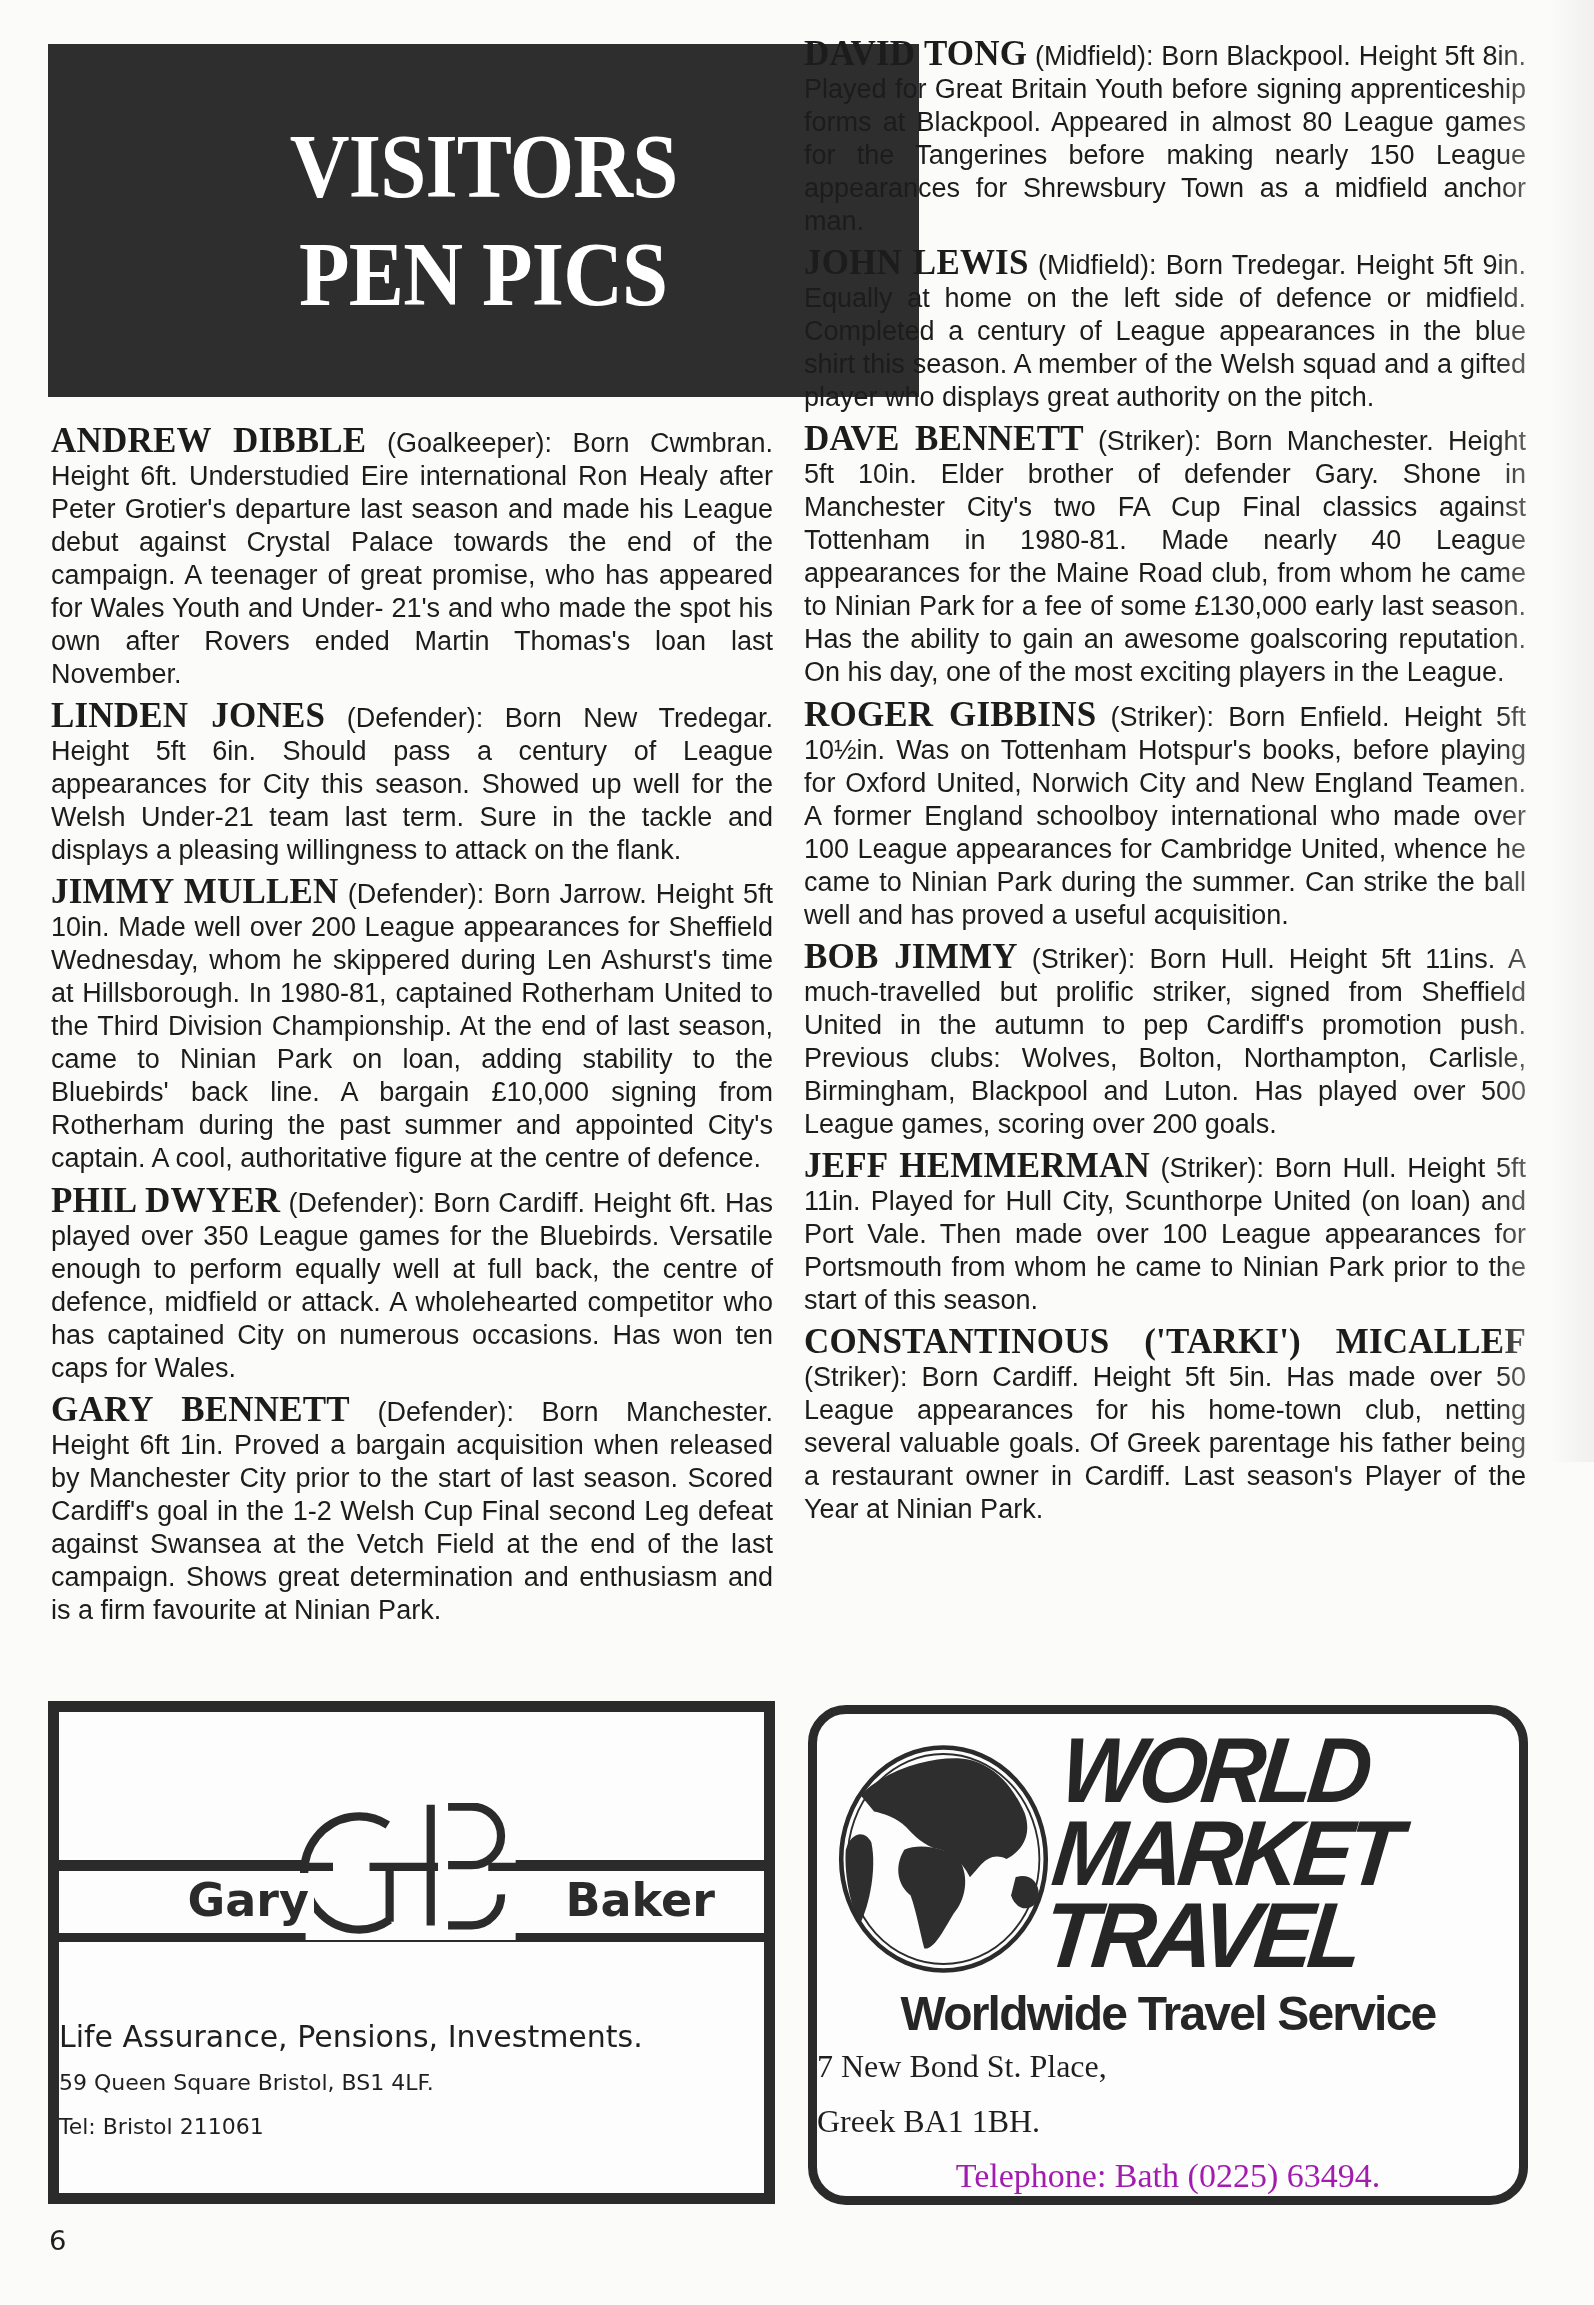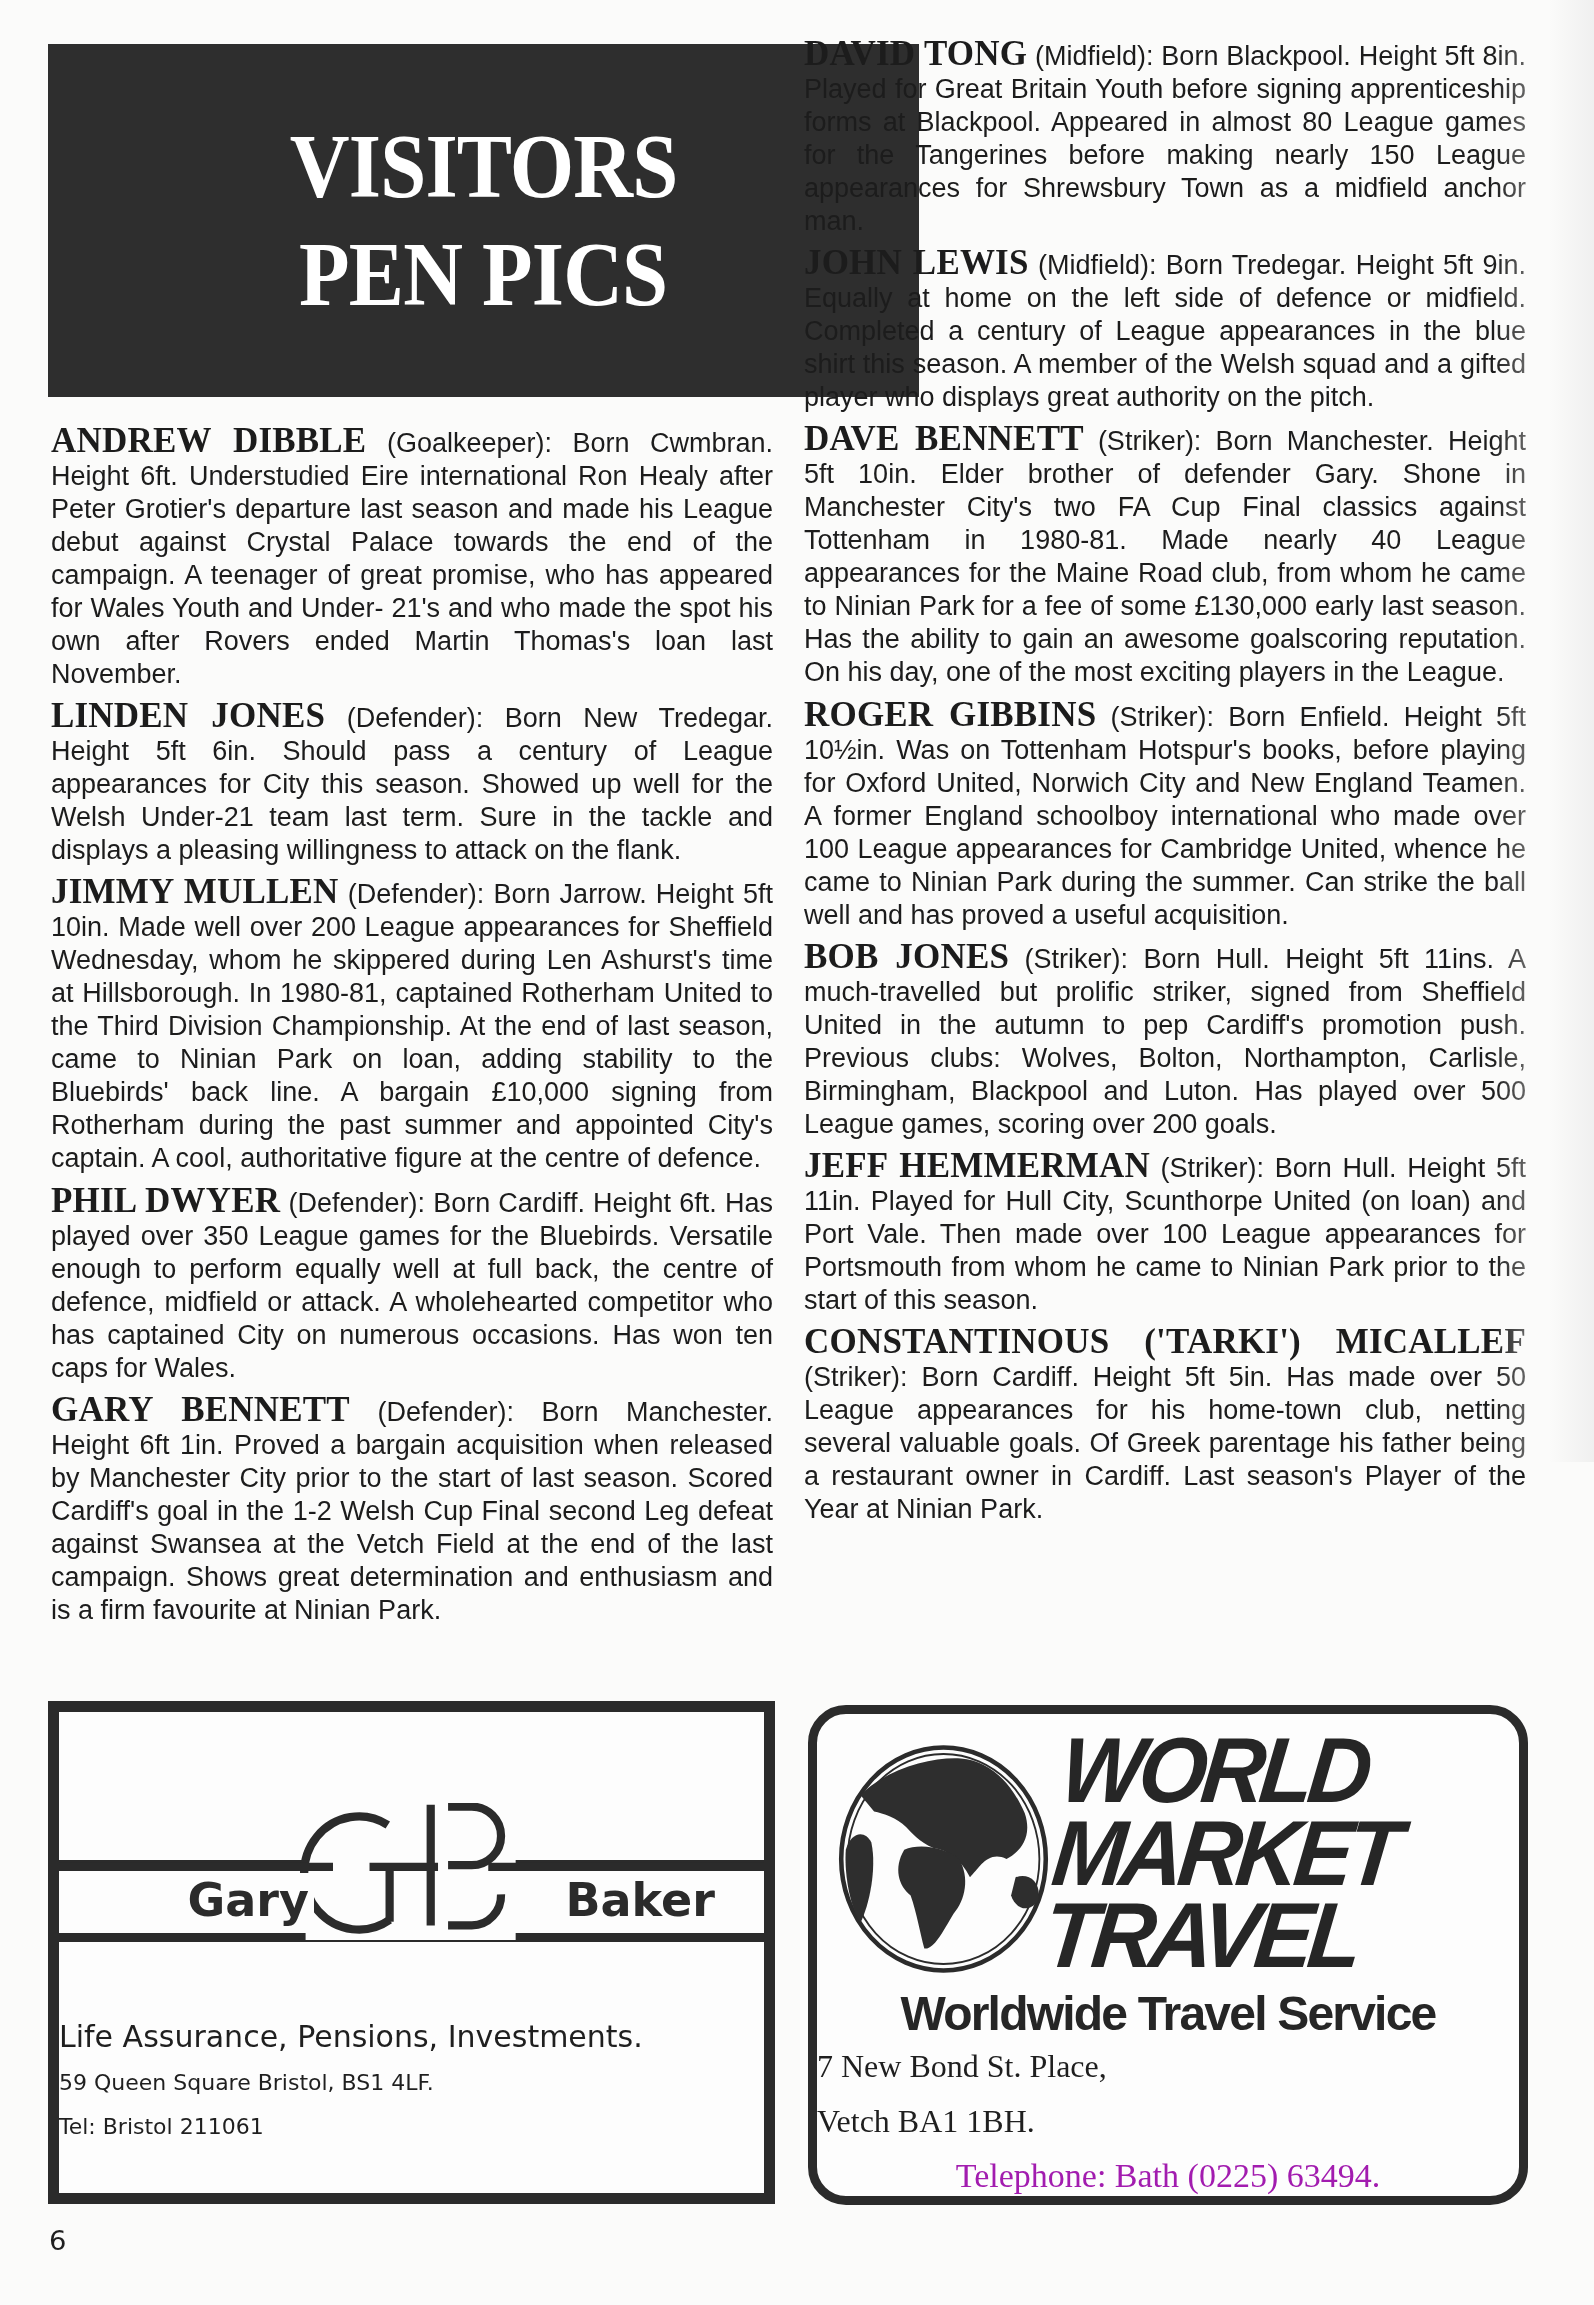--- a/index.html
+++ b/index.html
@@ -118,21 +118,21 @@
   <p class="bio"><span class="bio-name">JIMMY MULLEN</span><span> (Defender): </span><span>Born Jarrow. Height 5ft 10in. Made well over 200 League appearances for Sheffield Wednesday, whom he skippered during Len Ashurst's time at Hillsborough. In 1980-81, captained Rotherham United to the Third Division Championship. At the end of last season, came to Ninian Park on loan, adding stability to the Bluebirds' back line. A bargain £10,000 signing from Rotherham during the past summer and appointed City's captain. A cool, authoritative figure at the centre of defence.</span></p>
   <p class="bio"><span class="bio-name">PHIL DWYER</span><span> (Defender): </span><span>Born Cardiff. Height 6ft. Has played over 350 League games for the Bluebirds. Versatile enough to perform equally well at full back, the centre of defence, midfield or attack. A wholehearted competitor who has captained City on numerous occasions. Has won ten caps for Wales.</span></p>
   <p class="bio"><span class="bio-name">GARY BENNETT</span><span> (Defender): </span><span>Born Manchester. Height 6ft 1in. Proved a bargain acquisition when released by Manchester City prior to the start of last season. Scored Cardiff's goal in the 1-2 Welsh Cup Final second Leg defeat against Swansea at the Vetch Field at the end of the last campaign. Shows great determination and enthusiasm and is a firm favourite at Ninian Park.</span></p>
 </div>
 
 <div class="column col-right">
   <p class="bio"><span class="bio-name">DAVID TONG</span><span> (Midfield): </span><span>Born Blackpool. Height 5ft 8in. Played for Great Britain Youth before signing apprenticeship forms at Blackpool. Appeared in almost 80 League games for the Tangerines before making nearly 150 League appearances for Shrewsbury Town as a midfield anchor man.</span></p>
   <p class="bio"><span class="bio-name">JOHN LEWIS</span><span> (Midfield): </span><span>Born Tredegar. Height 5ft 9in. Equally at home on the left side of defence or midfield. Completed a century of League appearances in the blue shirt this season. A member of the Welsh squad and a gifted player who displays great authority on the pitch.</span></p>
   <p class="bio"><span class="bio-name">DAVE BENNETT</span><span> (Striker): </span><span>Born Manchester. Height 5ft 10in. Elder brother of defender Gary. Shone in Manchester City's two FA Cup Final classics against Tottenham in 1980-81. Made nearly 40 League appearances for the Maine Road club, from whom he came to Ninian Park for a fee of some £130,000 early last season. Has the ability to gain an awesome goalscoring reputation. On his day, one of the most exciting players in the League.</span></p>
   <p class="bio"><span class="bio-name">ROGER GIBBINS</span><span> (Striker): </span><span>Born Enfield. Height 5ft 10½in. Was on Tottenham Hotspur's books, before playing for Oxford United, Norwich City and New England Teamen. A former England schoolboy international who made over 100 League appearances for Cambridge United, whence he came to Ninian Park during the summer. Can strike the ball well and has proved a useful acquisition.</span></p>
-  <p class="bio"><span class="bio-name">BOB JONES</span><span> (Striker): </span><span>Born Hull. Height 5ft 11ins. A much-travelled but prolific striker, signed from Sheffield United in the autumn to pep Cardiff's promotion push. Previous clubs: Wolves, Bolton, Northampton, Carlisle, Birmingham, Blackpool and Luton. Has played over 500 League games, scoring over 200 goals.</span></p>
+  <p class="bio"><span class="bio-name">BOB JIMMY</span><span> (Striker): </span><span>Born Hull. Height 5ft 11ins. A much-travelled but prolific striker, signed from Sheffield United in the autumn to pep Cardiff's promotion push. Previous clubs: Wolves, Bolton, Northampton, Carlisle, Birmingham, Blackpool and Luton. Has played over 500 League games, scoring over 200 goals.</span></p>
   <p class="bio"><span class="bio-name">JEFF HEMMERMAN</span><span> (Striker): </span><span>Born Hull. Height 5ft 11in. Played for Hull City, Scunthorpe United (on loan) and Port Vale. Then made over 100 League appearances for Portsmouth from whom he came to Ninian Park prior to the start of this season.</span></p>
   <p class="bio"><span class="bio-name">CONSTANTINOUS ('TARKI') MICALLEF</span><span> (Striker): </span><span>Born Cardiff. Height 5ft 5in. Has made over 50 League appearances for his home-town club, netting several valuable goals. Of Greek parentage his father being a restaurant owner in Cardiff. Last season's Player of the Year at Ninian Park.</span></p>
 </div>
 
 <div class="fade-right"></div>
 
 <div class="ad-gb">
   <div class="gb-band"></div>
   <svg class="gb-logo" viewBox="0 0 772 150" preserveAspectRatio="none">
     <rect x="270" y="0" width="230" height="150" fill="#fdfdfd"></rect>
@@ -171,19 +171,19 @@
     <path d="M 200 150 C 215 145, 228 155, 225 175 C 215 190, 200 185, 195 170 Z" fill="#2e2e2e"></path>
   </svg>
   <div class="wmt-brand">
     <div>WORLD</div>
     <div>MARKET</div>
     <div>TRAVEL</div>
   </div>
   <div class="wmt-tagline">Worldwide Travel Service</div>
   <div class="wmt-address">
     <div>7 New Bond St. Place,</div>
-    <div>Vetch BA1 1BH.</div>
+    <div>Greek BA1 1BH.</div>
   </div>
   <div class="wmt-phone">Telephone: Bath (0225) 63494.</div>
 </div>
 
 <div class="page-number">6</div>
 
 
 </body></html>

